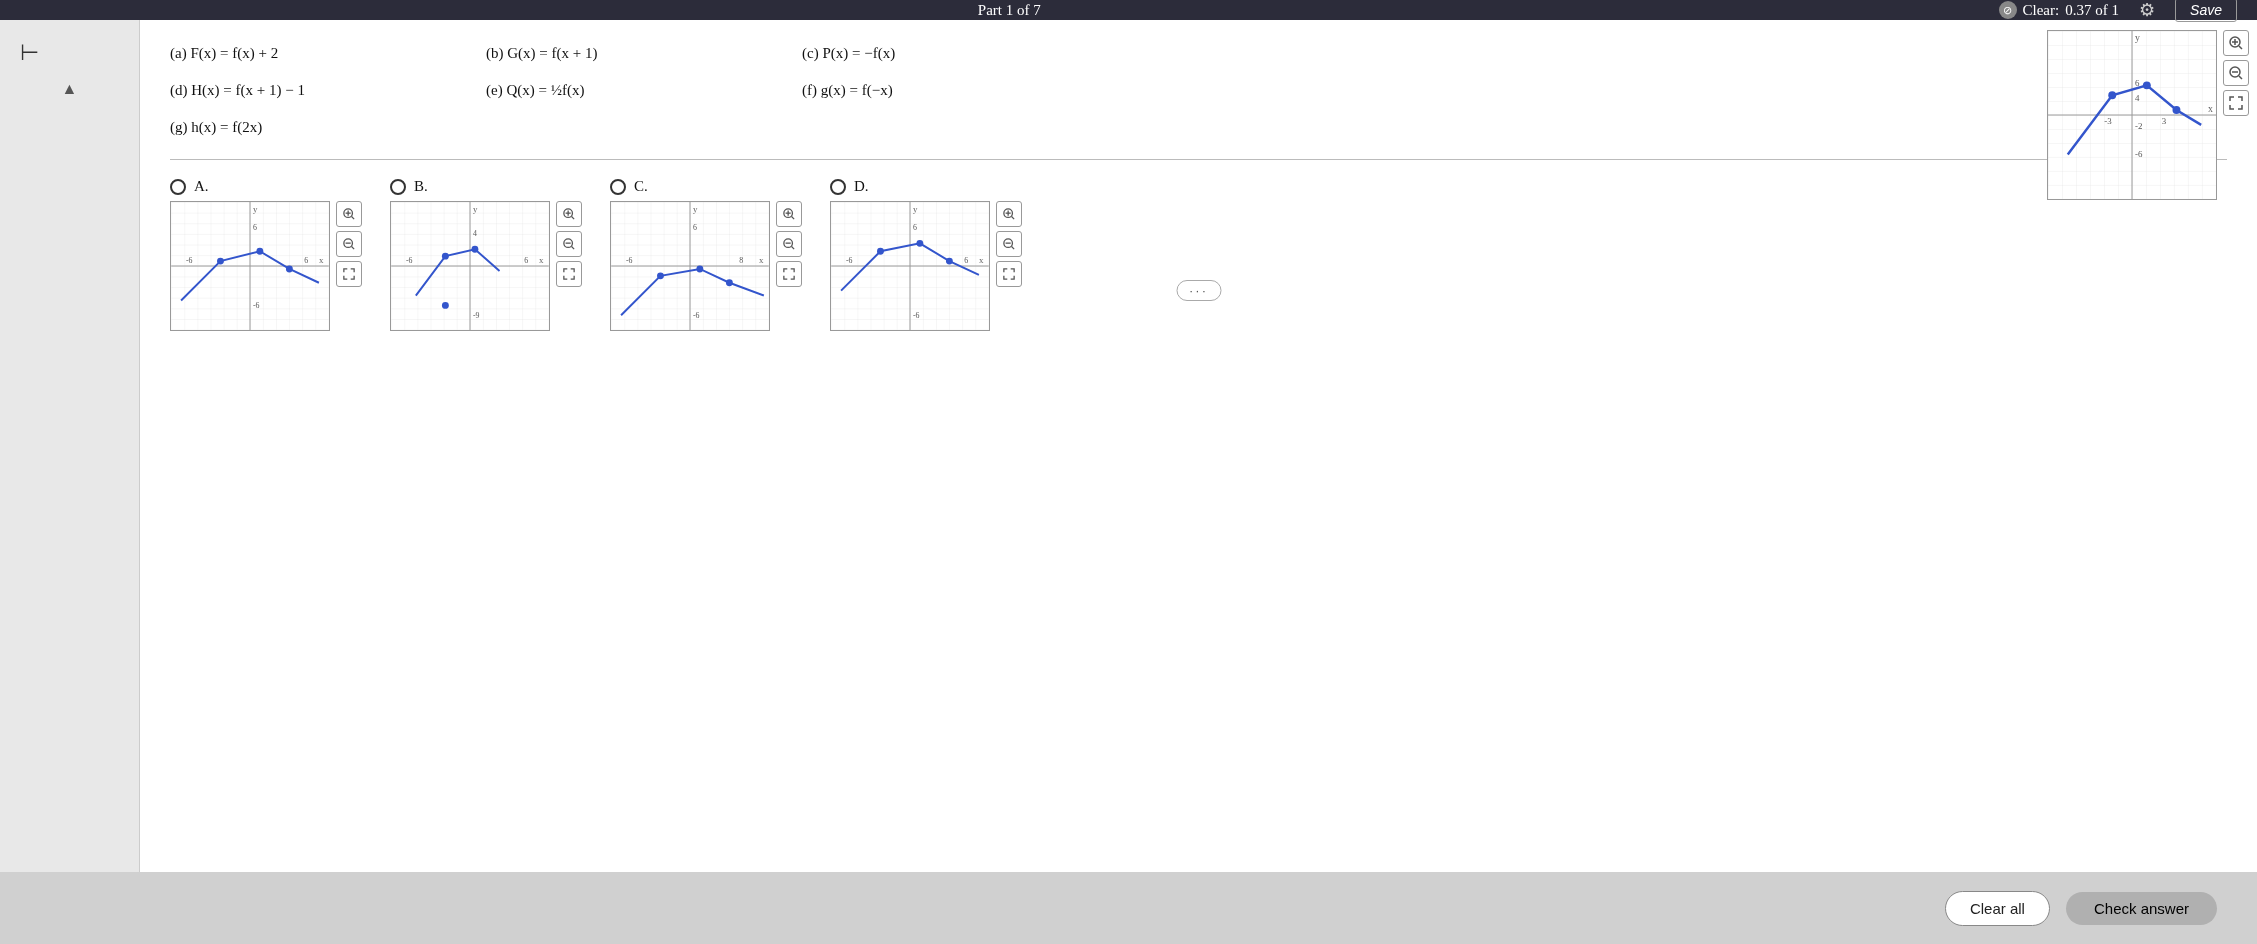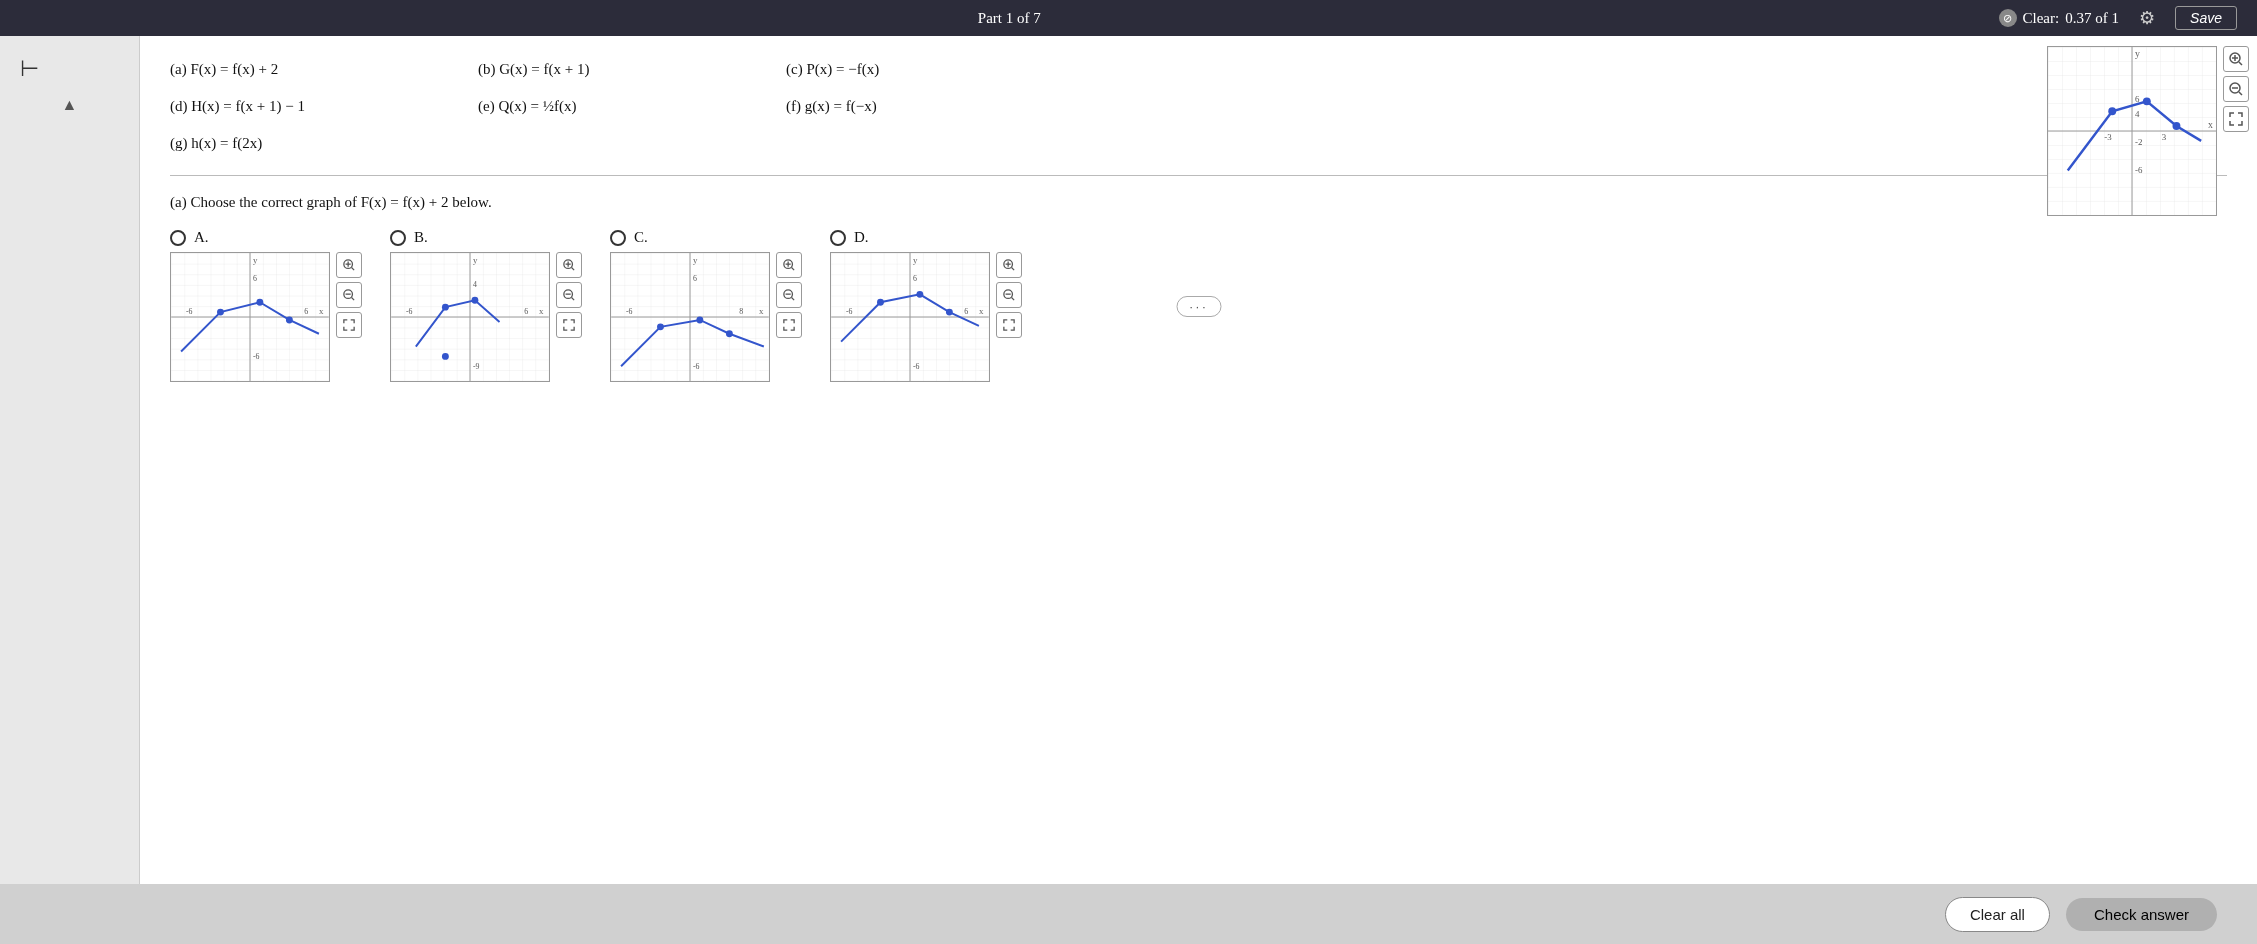--- a/index.html
+++ b/index.html
@@ -8,21 +8,21 @@
       background: #d0d0d0;
       width: 2257px;
       min-height: 944px;
       overflow-x: hidden;
     }
 
     
     .top-bar {
       background: #2c2c3a;
       color: white;
-      height: 36px;
+      height: 20px;
       display: flex;
       align-items: center;
       justify-content: space-between;
       padding: 0 20px;
       font-size: 15px;
     }
     .top-bar-center {
       display: flex;
       align-items: center;
       gap: 20px;
@@ -124,21 +124,21 @@
       font-size: 15px;
       margin-bottom: 16px;
       max-width: 1100px;
       line-height: 1.5;
     }
 
     
     .functions-grid {
       display: grid;
       grid-template-columns: 280px 280px 280px;
-      gap: 10px 28px;
+      gap: 10px 36px;
       margin-bottom: 10px;
       font-size: 15px;
     }
     .function-item {
       line-height: 1.8;
     }
 
     
     .divider {
       border: none;
@@ -250,21 +250,21 @@
       flex-direction: column;
       gap: 4px;
     }
 
     
     .bottom-bar {
       position: fixed;
       bottom: 0;
       right: 0;
       width: 2257px;
-      height: 60px;
+      height: 72px;
       background: #d0d0d0;
       display: flex;
       align-items: center;
       justify-content: flex-end;
       padding-right: 40px;
       gap: 16px;
     }
     .clear-all-btn {
       background: white;
       border: 1px solid #888;
@@ -405,21 +405,20 @@
                 <polyline points="1,9 1,13 5,13" fill="none" stroke="#555" stroke-width="1.5"></polyline>
                 <polyline points="9,13 13,13 13,9" fill="none" stroke="#555" stroke-width="1.5"></polyline>
               </svg>
           </button>
         </div>
       </div>
     </div>
 
     <hr class="divider">
 
-    <div class="sub-question">(a) Choose the correct graph of F(x) = f(x) + 2 below.</div>
 
     <button class="more-btn">···</button>
 
     <div class="options-row" style="margin-top: 8px;">
 
       <div class="option-item">
         <div class="option-label-row">
           <span class="radio-circle"></span>
           <span>A.</span>
         </div>

